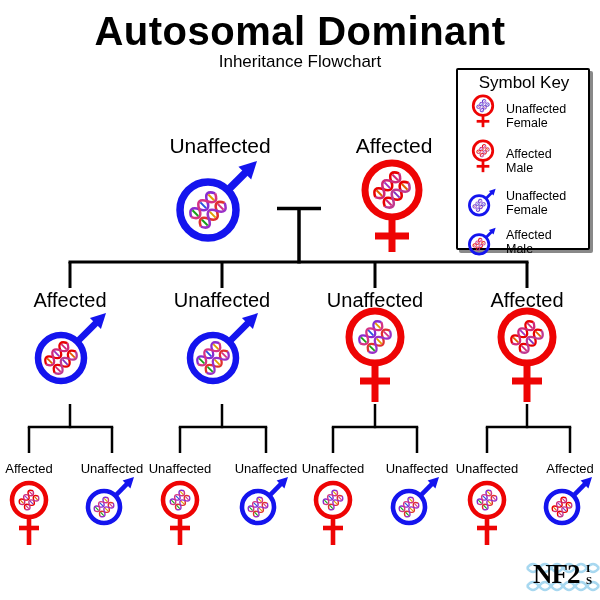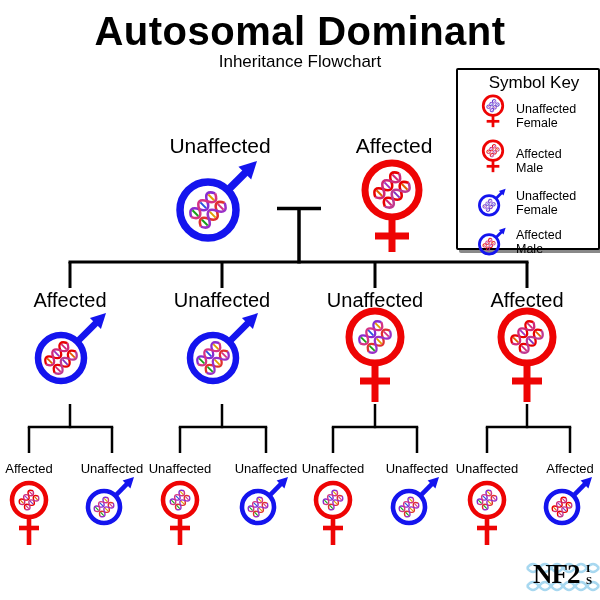--- a/index.html
+++ b/index.html
@@ -4,21 +4,21 @@
 <style>
   html,body{margin:0;padding:0;background:#fff;}
   body{width:600px;height:600px;overflow:hidden;font-family:"Liberation Sans",sans-serif;color:#000;}
   .stage{position:relative;width:600px;height:600px;background:#fff;}
   #chart{position:absolute;left:0;top:0;}
   .titles{position:absolute;top:10px;left:0;width:100%;text-align:center;}
   .titles h1{margin:0;font-size:40px;font-weight:700;letter-spacing:.5px;line-height:1.05;}
   .subtitle{font-size:17px;font-weight:400;margin-top:0;}
   .keybox{position:absolute;left:456px;top:68px;width:124px;height:176px;background:#fff;
           border:2px solid #000;border-radius:2px;box-shadow:3px 3px 0 rgba(40,40,40,.55);
-          padding:2px 0 0 16px;box-sizing:content-box;}
+          padding:2px 0 0 6px;box-sizing:content-box;}
   .keytitle{text-align:center;font-size:17px;margin:1px 0 0 -4px;}
   .keyrow{display:flex;align-items:center;}
   .keyrow .keysym{flex:0 0 38px;}
   .keylabel{font-size:12.5px;line-height:1.12;margin-left:4px;}
   .logo{position:absolute;left:526px;top:556px;width:74px;height:42px;}
   .logo svg{position:absolute;left:0;top:0;}
   .logo-main{position:absolute;left:7px;top:3px;font-family:"Liberation Serif",serif;
              font-weight:700;font-size:27px;letter-spacing:-1px;color:#000;}
   .logo-sub{position:absolute;left:60px;top:7px;display:flex;flex-direction:column;
             font-family:"Liberation Serif",serif;font-weight:700;font-size:11px;line-height:1.05;color:#000;}

